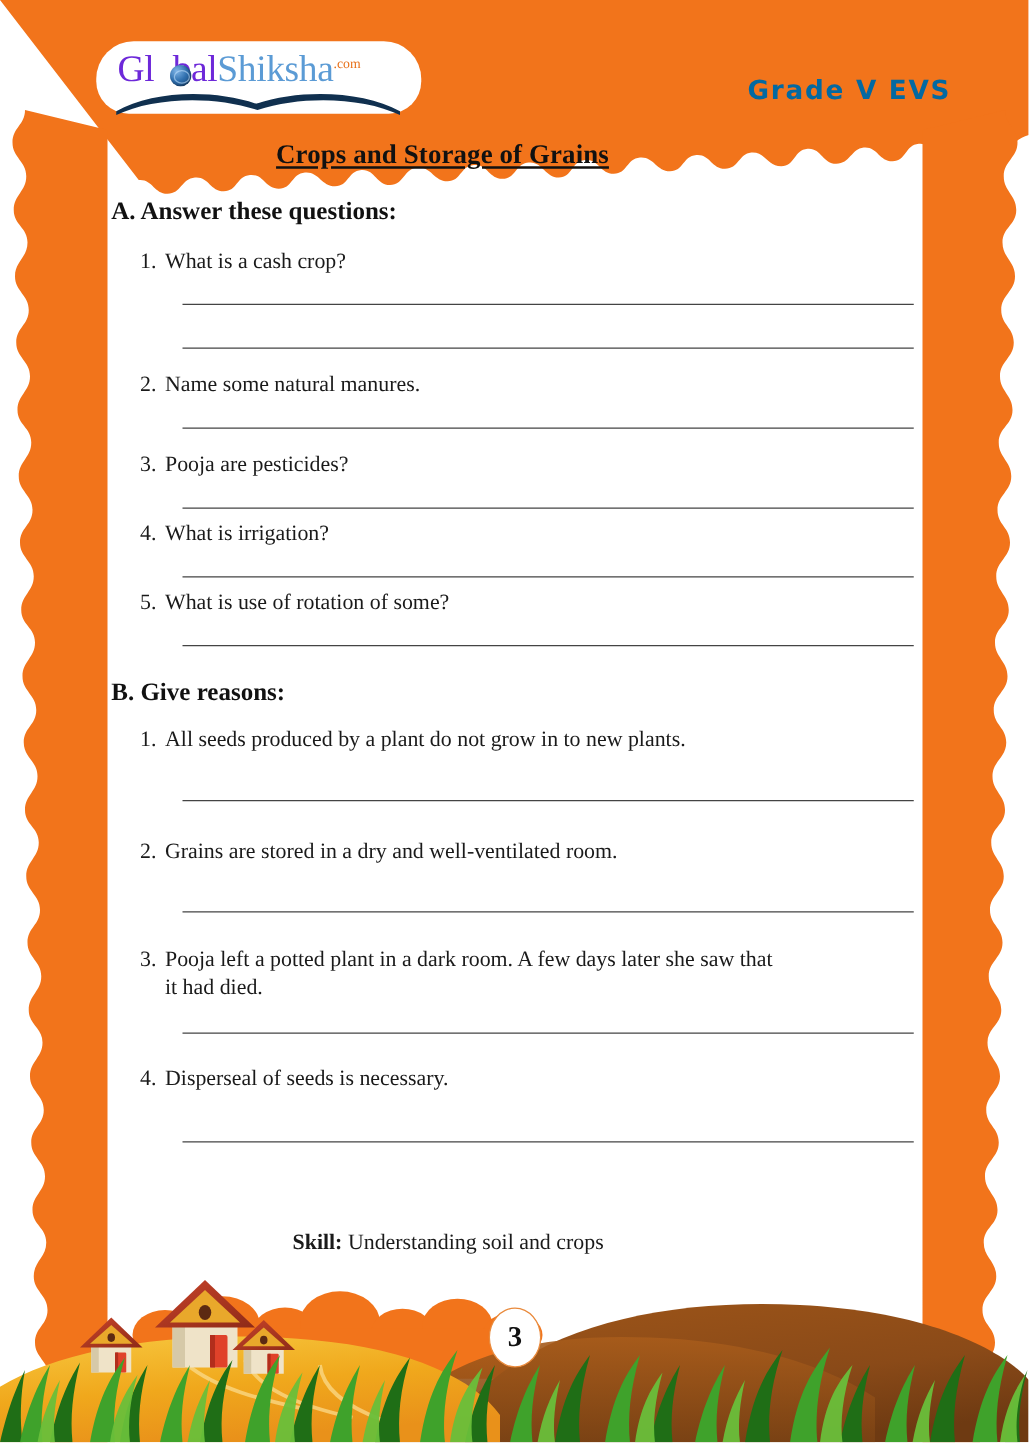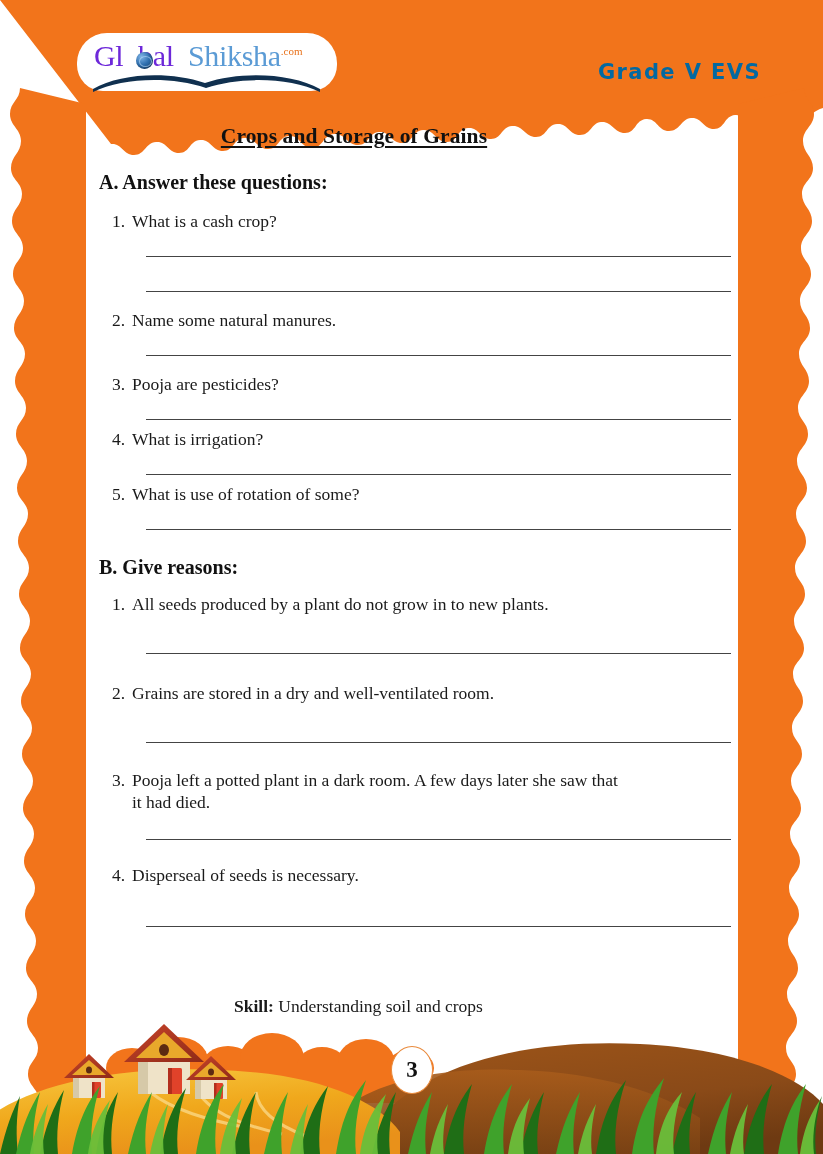--- a/index.html
+++ b/index.html
@@ -39,21 +39,21 @@
   #logo-inner {
     position:absolute; left:0; top:0; width:100%; height:100%;
   }
   .logo-text {
     position:absolute; left:17px; top:6px;
     font-family:"Liberation Serif", serif;
     font-size:30px; letter-spacing:-0.3px;
     white-space:nowrap;
   }
   .logo-global { color:#6d28d9; }
-  .logo-shiksha { color:#5b9bd5;margin-left:14px; }
+  .logo-shiksha { color:#5b9bd5; }
   .logo-dotcom {
     font-size:11px; color:#e8711a; vertical-align:super;
     letter-spacing:0;
   }
   #globe {
     position:absolute; left:59px; top:19px;
     width:17px; height:17px; border-radius:50%;
     background:radial-gradient(circle at 32% 28%, #7fb4e6 0%, #2f6fae 48%, #123f6e 100%);
     box-shadow:inset -1px -1px 2px rgba(0,0,0,.35);
   }
@@ -67,36 +67,36 @@
   #grade-label {
     position:absolute; right:62px; top:60px;
     font-family:"DejaVu Sans", sans-serif;
     font-size:21px; font-weight:bold;
     color:#0369a1; letter-spacing:1.4px;
     white-space:nowrap;
   }
 
   
   #sheet {
-    position:absolute; left:86px; top:120px;
+    position:absolute; left:86px; top:107px;
     width:536px; height:890px;
     z-index:3;
   }
   #title {
     text-align:center;
     font-size:21.5px; font-weight:bold;
     color:#111;
     text-decoration:underline;
     text-underline-offset:3px;
     padding-top:4px;
     letter-spacing:.1px;
   }
   .section-head {
     font-size:20px; font-weight:bold; color:#111;
-    margin-top:22px; margin-left:13px;
+    margin-top:22px; margin-left:3px;
   }
   .qlist { list-style:none; margin-top:12px; }
   .q {
     display:flex; align-items:flex-start;
     margin-left:26px;
     font-size:17.5px; color:#1a1a1a; line-height:1.26;
   }
   .q-num { width:20px; flex:none; }
   .q-text { flex:1; }
   .ans-line {

